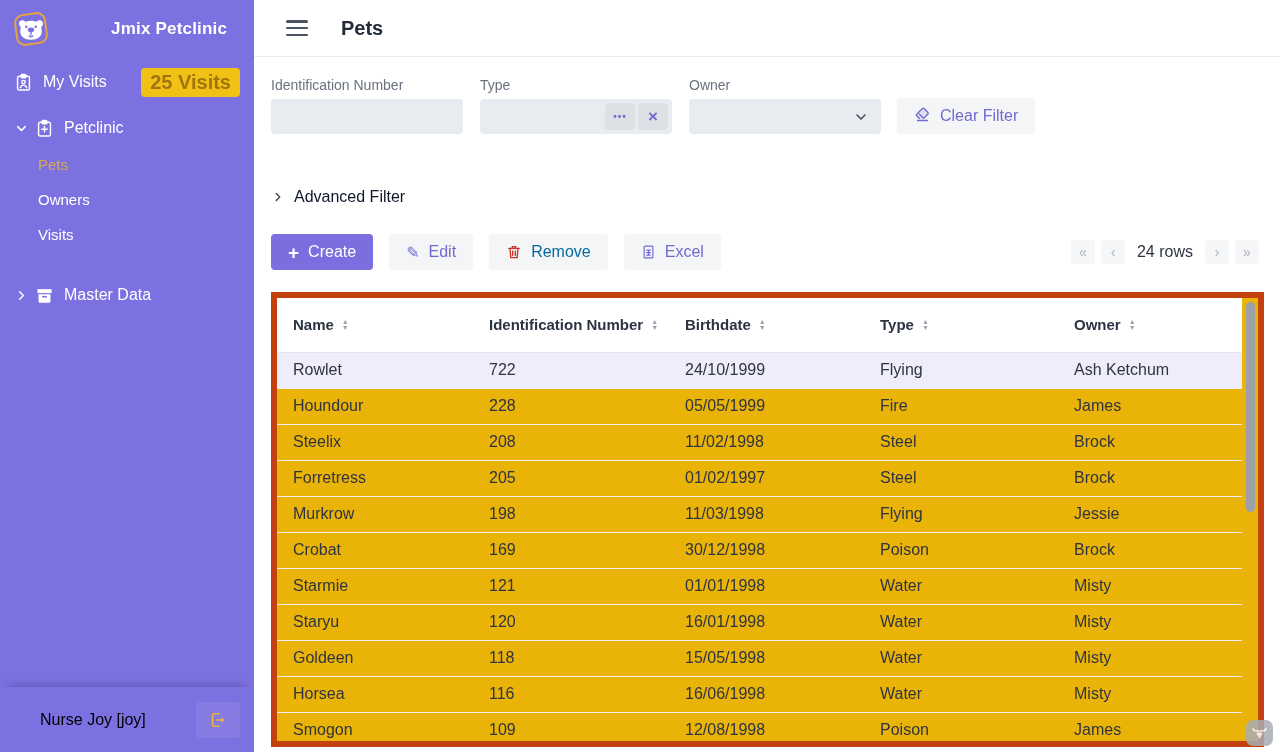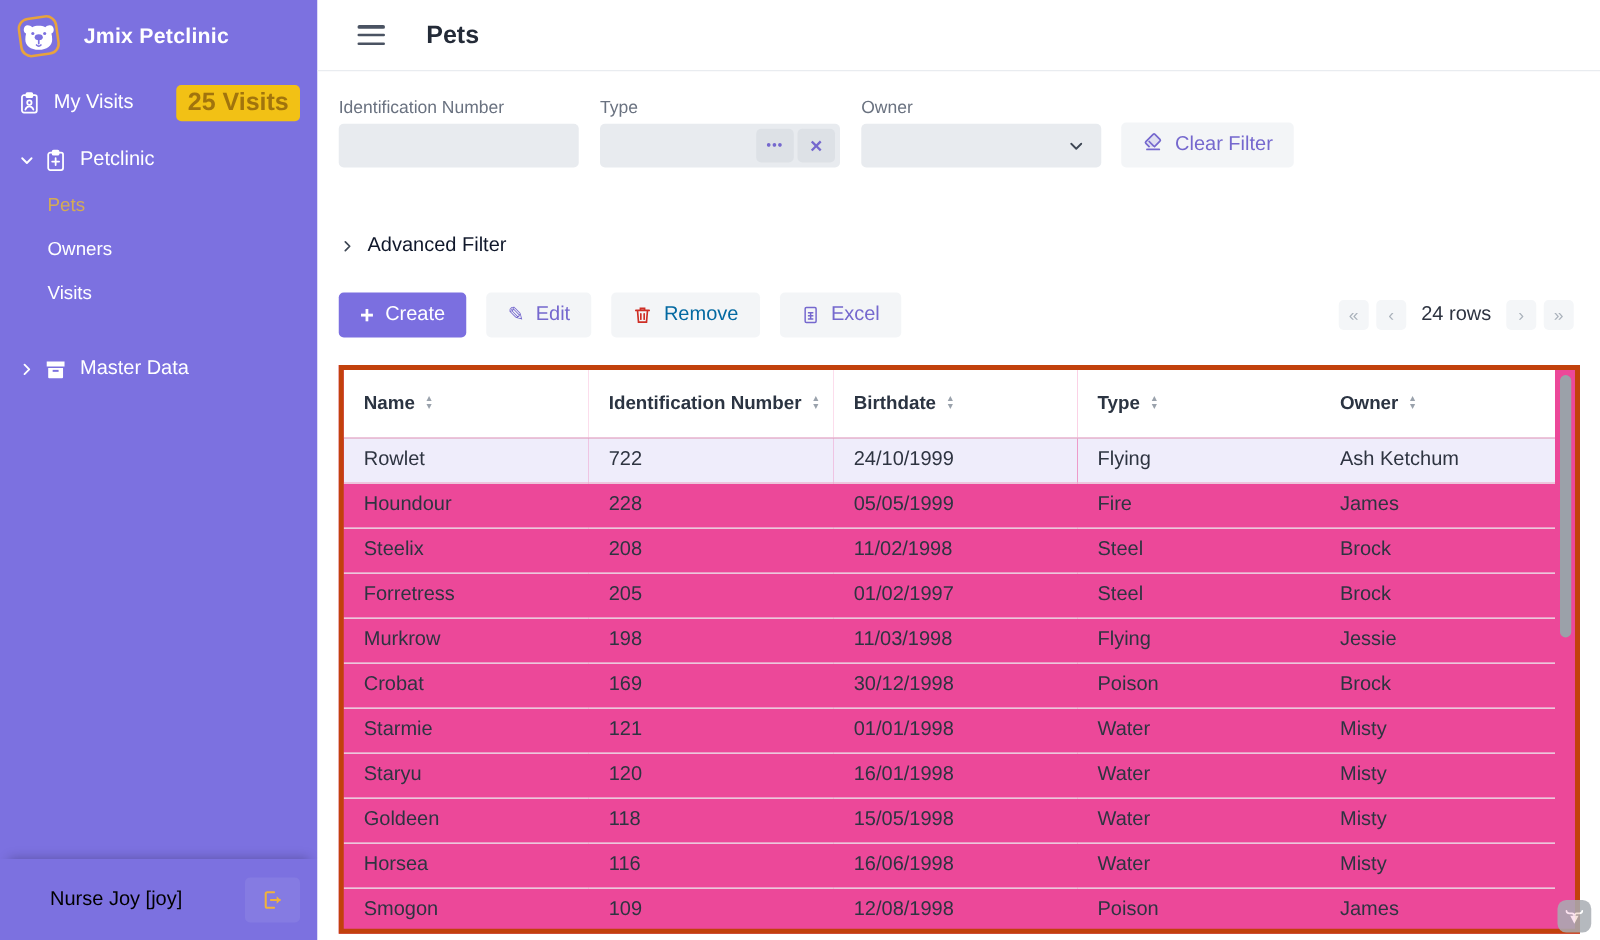--- a/index.html
+++ b/index.html
@@ -2,21 +2,21 @@
 <html><head>
 <meta charset="utf-8">
 <style>
   * { margin:0; padding:0; box-sizing:border-box; }
   html,body { width:1280px; height:752px; overflow:hidden; }
   body { font-family:"Liberation Sans","DejaVu Sans",sans-serif; background:#fff; color:#232a36; }
   .app { display:flex; width:1280px; height:752px; position:relative; }
 
   
   .sidebar { width:254px; background:#7c71e0; color:#fff; display:flex; flex-direction:column; flex-shrink:0; }
-  .sidebar-header { display:flex; align-items:center; height:57px; padding:0 12px; }
+  .sidebar-header { display:flex; align-items:center; height:57px; padding:0 12px;gap:44px; }
   .logo-box { width:38px; height:38px; position:relative; margin-right:17px; flex-shrink:0; }
   .logo-frame { position:absolute; inset:3px; border:2px solid #e8a33d; border-radius:9px; transform:rotate(-8deg); }
   .logo-face { position:absolute; inset:2px; display:flex; align-items:center; justify-content:center; }
   .app-title { font-size:17px; font-weight:700; letter-spacing:.2px; }
 
   .nav { flex:1; padding-top:6px; }
   .nav-row { display:flex; align-items:center; height:38px; padding:0 14px; font-size:16px; cursor:pointer; }
   .nav-row .nav-ic { margin-right:10px; display:flex; }
   .badge { margin-left:auto; background:#f2c115; color:#a1740d; font-size:20px; font-weight:700; padding:3px 9px; border-radius:4px; }
   .nav-group { display:flex; align-items:center; height:38px; padding:0 10px; font-size:16px; font-weight:400; cursor:pointer; margin-top:8px; }
@@ -54,21 +54,21 @@
   .btn.danger { color:#0369a1; }
   .btn .bicon { display:flex; align-items:center; }
   .plus-glyph { font-size:19px; font-weight:600; line-height:1; }
   .pencil-glyph { font-size:16px; }
 
   .pagination { margin-left:auto; display:flex; align-items:center; margin-right:2px; }
   .pg-btn { width:24px; height:24px; border-radius:4px; background:#f4f6f8; color:#aab2bb; font-size:14px; display:flex; align-items:center; justify-content:center; margin:0 3px; cursor:pointer; user-select:none; }
   .pg-rows { font-size:16px; color:#2e3441; margin:0 9px; }
 
   
-  .table-wrap { margin-top:22px; border:4px solid #c2410c; height:455px; position:relative; padding-right:16px; overflow:hidden; background:#ec4899; }
+  .table-wrap { margin-top:22px; border:6px solid #c2410c; height:455px; position:relative; padding-right:16px; overflow:hidden; background:#eab308; }
   table { border-collapse:collapse; width:100%; table-layout:fixed; }
   th { text-align:left; font-size:15px; font-weight:700; color:#2b3442; height:54px; padding:0 0 0 16px; border-bottom:1px solid #e3e6ea; background:#fff; }
   .th-inner { display:flex; align-items:center; gap:8px; }
   .sort-ic { display:inline-flex; flex-direction:column; color:#9aa2ac; font-size:7px; line-height:5.5px; cursor:pointer; }
   td { font-size:16px; color:#2e3441; height:36px; padding:0 0 0 16px; border-bottom:1px solid #edeff2; white-space:nowrap; overflow:hidden; }
   tr.selected td { background:#efedfb; }
   .vscroll-thumb { position:absolute; right:3px; top:4px; width:9px; height:210px; background:#9ba1a9; border-radius:5px; cursor:pointer; }
 
   
   .vaadin-btn { position:absolute; right:7px; bottom:6px; width:27px; height:26px; background:#a9adb3; border-radius:7px; display:flex; align-items:center; justify-content:center; cursor:pointer; opacity:.85; }

